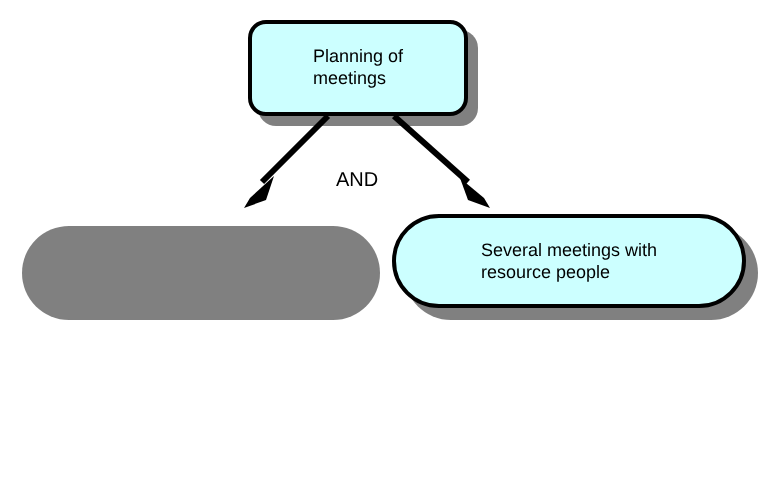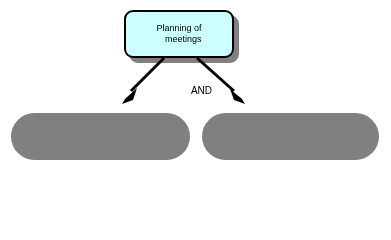--- a/index.html
+++ b/index.html
@@ -16,21 +16,21 @@
     font-family: "Liberation Sans", "DejaVu Sans", sans-serif;
   }
   .node {
     position: absolute;
     box-sizing: border-box;
     background: #ccffff;
     border: 2px solid #000000;
     display: flex;
     align-items: center;
     justify-content: center;
-    text-align: right;
+    text-align: left;
     color: #000000;
     font-size: 9px;
     line-height: 11px;
     z-index: 3;
   }
   .shadow {
     position: absolute;
     background: #808080;
     z-index: 1;
   }
@@ -95,21 +95,21 @@
     width: 391px;
     height: 173px;
     z-index: 2;
   }
 
   #and-label {
     position: absolute;
     left: 168px;
     top: 85px;
     width: 44px;
-    text-align: right;
+    text-align: left;
     font-size: 10px;
     line-height: 12px;
     color: #000000;
     z-index: 4;
   }
 </style>
 </head>
 <body>
 
 <div id="canvas">
@@ -130,14 +130,18 @@
   </svg>
 
   <div class="node" id="top-box">
     <span class="node-label">Planning of
 meetings</span>
   </div>
 
   <div id="and-label">AND</div>
 
 
+  <div class="node" id="right-capsule">
+    <span class="node-label">Several meetings with
+resource people</span>
+  </div>
 
 </div>
 
 </body></html>

